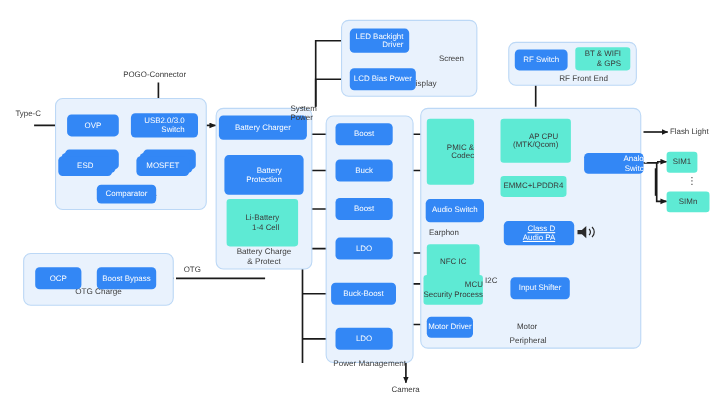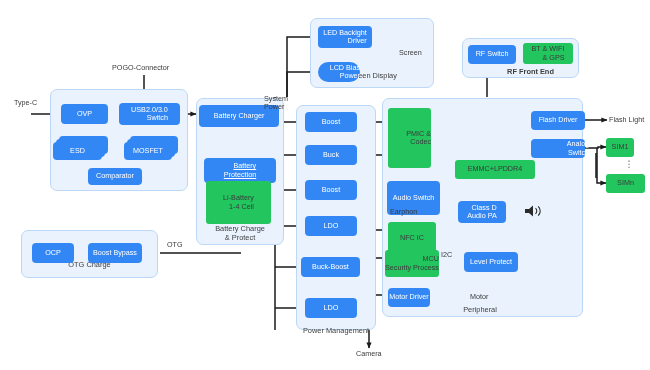--- a/index.html
+++ b/index.html
@@ -12,21 +12,21 @@
   .group{position:absolute;box-sizing:border-box;background:#e9f2fd;
          border:1px solid #bcd8f6;border-radius:7px;}
   .group-label{position:absolute;font-size:7.4px;color:#404040;
                text-align:center;line-height:1.18;white-space:pre-line;}
 
   
   .blk{position:absolute;box-sizing:border-box;display:flex;
        align-items:center;justify-content:center;text-align:right;
        border-radius:4px;line-height:1.12;white-space:pre-line;}
   .blue{background:#3387f5;color:#ffffff;font-size:7.2px;}
-  .gray{background:#22c55e;color:#3a3a3a;font-size:7.2px;border-radius:3px;}
+  .gray{background:#5eead4;color:#3a3a3a;font-size:7.2px;border-radius:3px;}
   .stackshadow{position:absolute;background:#3387f5;border-radius:4px;opacity:1;}
 
   
   .lbl{position:absolute;font-size:7.2px;color:#3a3a3a;line-height:1.15;
        white-space:pre-line;}
   .spk{position:absolute;font-size:12px;color:#2b2b2b;line-height:1;}
 </style>
 </head>
 <body>
 
@@ -149,21 +149,21 @@
   <div class="stackshadow" style="left:127px;top:139px;width:48px;height:18px;"></div>
   <div class="blk blue" style="left:124px;top:142px;width:48px;height:18px;">MOSFET</div>
 
   <div class="blk blue" style="left:88px;top:168px;width:54px;height:17px;">Comparator</div>
 
   <div class="group" style="left:196px;top:98px;width:88px;height:147px;"></div>
   <div class="group-label" style="left:196px;top:225px;width:88px;">Battery Charge
 &amp; Protect</div>
 
   <div class="blk blue" style="left:199px;top:105px;width:80px;height:22px;">Battery Charger</div>
-  <div class="blk blue" style="left:204px;top:158px;width:72px;height:25px;text-decoration:underline;">Battery
+  <div class="blk blue" style="left:204px;top:141px;width:72px;height:36px;">Battery
 Protection</div>
   <div class="blk gray" style="left:206px;top:181px;width:65px;height:43px;">Li-Battery
 1-4 Cell</div>
 
   <div class="group" style="left:21px;top:230px;width:137px;height:48px;"></div>
   <div class="group-label" style="left:21px;top:261px;width:137px;">OTG Charge</div>
 
   <div class="blk blue" style="left:32px;top:243px;width:42px;height:20px;">OCP</div>
   <div class="blk blue" style="left:88px;top:243px;width:54px;height:20px;">Boost Bypass</div>
 
@@ -175,43 +175,44 @@
   <div class="blk blue" style="left:305px;top:180px;width:52px;height:20px;">Boost</div>
   <div class="blk blue" style="left:305px;top:216px;width:52px;height:20px;">LDO</div>
   <div class="blk blue" style="left:301px;top:257px;width:59px;height:20px;">Buck-Boost</div>
   <div class="blk blue" style="left:305px;top:298px;width:52px;height:20px;">LDO</div>
 
   <div class="group" style="left:310px;top:18px;width:124px;height:70px;"></div>
   <div class="group-label" style="left:310px;top:72px;width:124px;">Screen Display</div>
 
   <div class="blk blue" style="left:318px;top:26px;width:54px;height:22px;">LED Backight
 Driver</div>
-  <div class="blk blue" style="left:318px;top:62px;width:42px;height:20px;border-radius:10px;">LCD Bias Power</div>
+  <div class="blk blue" style="left:318px;top:62px;width:60px;height:20px;">LCD Bias Power</div>
 
   <div class="group" style="left:462px;top:38px;width:117px;height:40px;"></div>
-  <div class="group-label" style="left:462px;top:68px;width:137px;font-weight:bold;">RF Front End</div>
+  <div class="group-label" style="left:462px;top:68px;width:137px;">RF Front End</div>
 
   <div class="blk blue" style="left:468px;top:45px;width:48px;height:19px;">RF Switch</div>
   <div class="blk gray" style="left:523px;top:43px;width:50px;height:21px;">BT &amp; WIFI
 &amp; GPS</div>
 
   <div class="group" style="left:382px;top:98px;width:201px;height:219px;"></div>
   <div class="group-label" style="left:430px;top:306px;width:100px;">Peripheral</div>
 
   <div class="blk gray" style="left:388px;top:108px;width:43px;height:60px;">PMIC &amp; Codec</div>
-  <div class="blk gray" style="left:455px;top:160px;width:80px;height:19px;">EMMC+LPDDR4</div>
-  <div class="blk blue" style="left:387px;top:181px;width:53px;height:34px;">Audio Switch</div>
-  <div class="blk blue" style="left:458px;top:201px;width:48px;height:22px;">Class D
+  <div class="blk gray" style="left:455px;top:108px;width:64px;height:40px;">AP CPU
+(MTK/Qcom)</div>
+  <div class="blk gray" style="left:455px;top:160px;width:60px;height:19px;">EMMC+LPDDR4</div>
+  <div class="blk blue" style="left:387px;top:181px;width:53px;height:21px;">Audio Switch</div>
+  <div class="blk blue" style="left:458px;top:201px;width:64px;height:22px;text-decoration:underline;">Class D
 Audio PA</div>
   <div class="blk gray" style="left:388px;top:222px;width:48px;height:33px;">NFC IC</div>
   <div class="blk gray" style="left:385px;top:250px;width:54px;height:27px;">MCU
 Security Process</div>
-  <div class="blk blue" style="left:464px;top:252px;width:54px;height:20px;">Level Protect</div>
+  <div class="blk blue" style="left:464px;top:252px;width:54px;height:20px;">Input Shifter</div>
   <div class="blk blue" style="left:388px;top:288px;width:42px;height:19px;">Motor Driver</div>
-  <div class="blk blue" style="left:531px;top:111px;width:54px;height:19px;">Flash Driver</div>
   <div class="blk blue" style="left:531px;top:139px;width:54px;height:19px;padding-left:40px;">Analog Switch</div>
 
   <div class="blk gray" style="left:606px;top:138px;width:28px;height:19px;">SIM1</div>
   <div class="lbl" style="left:622px;top:159px;width:14px;text-align:center;font-size:9px;">⋮</div>
   <div class="blk gray" style="left:606px;top:174px;width:39px;height:19px;">SIMn</div>
 
   <div class="lbl" style="left:14px;top:99px;">Type-C</div>
   <div class="lbl" style="left:112px;top:64px;">POGO-Connector</div>
   <div class="lbl" style="left:167px;top:241px;">OTG</div>
   <div class="lbl" style="left:264px;top:95px;width:40px;line-height:1.1;">System

